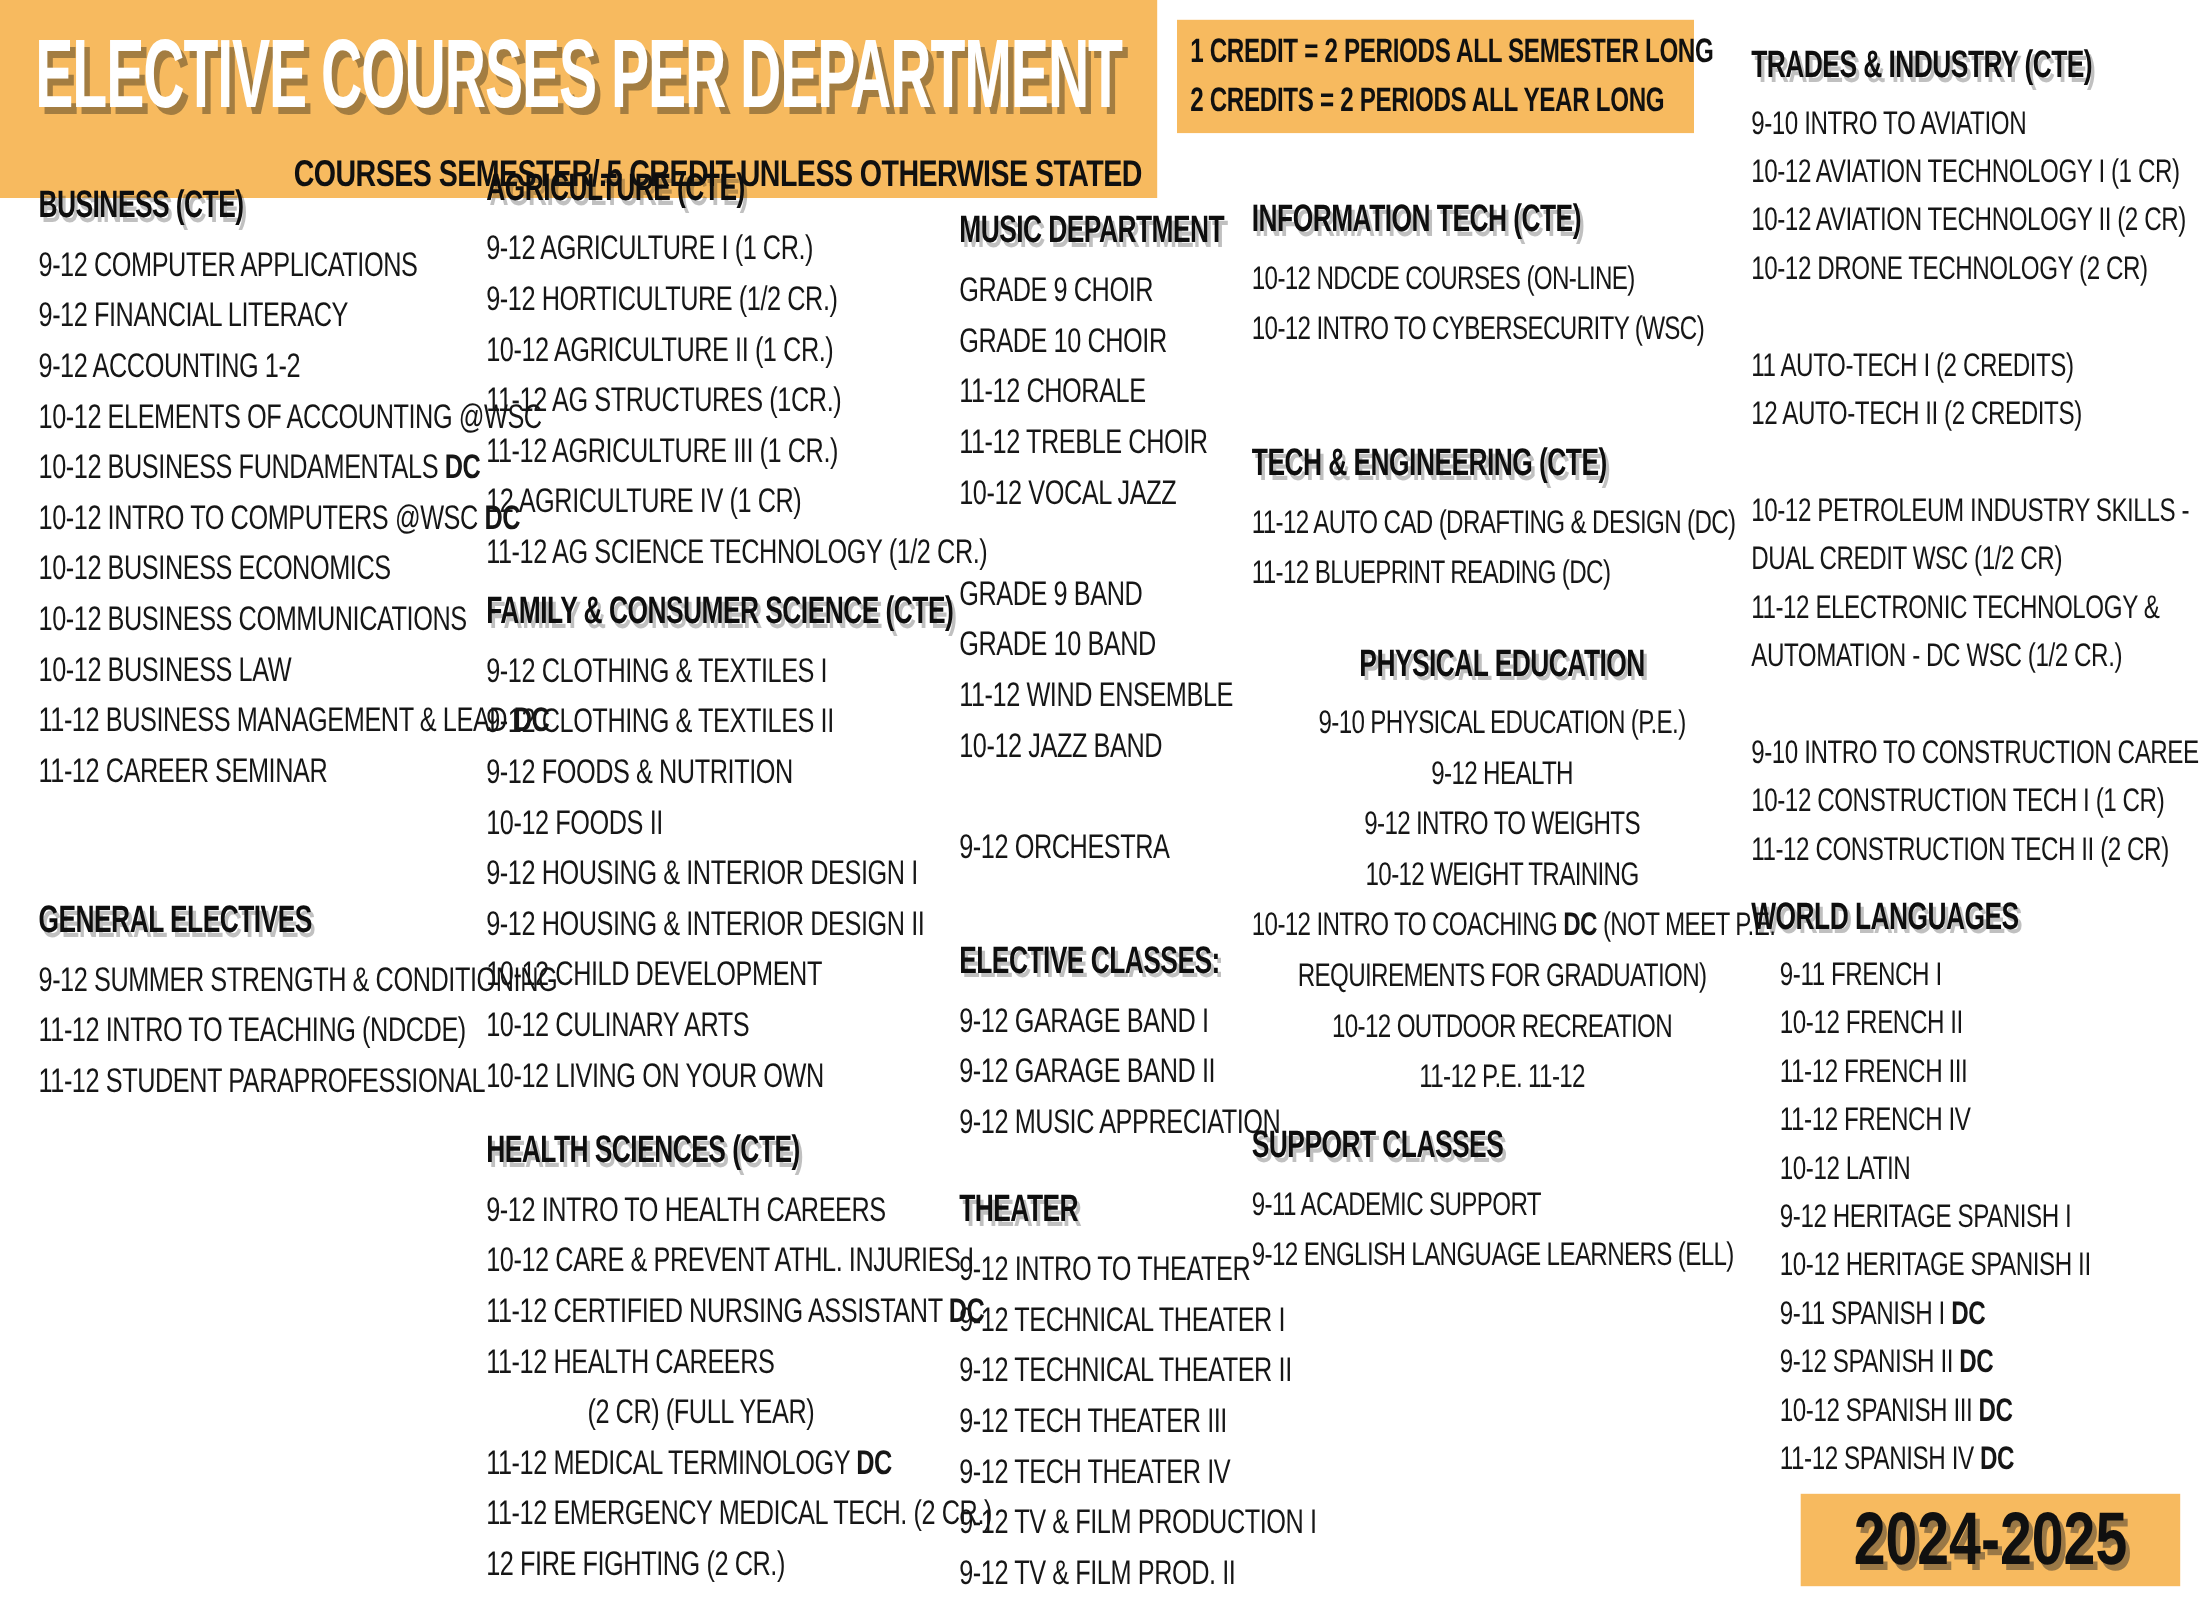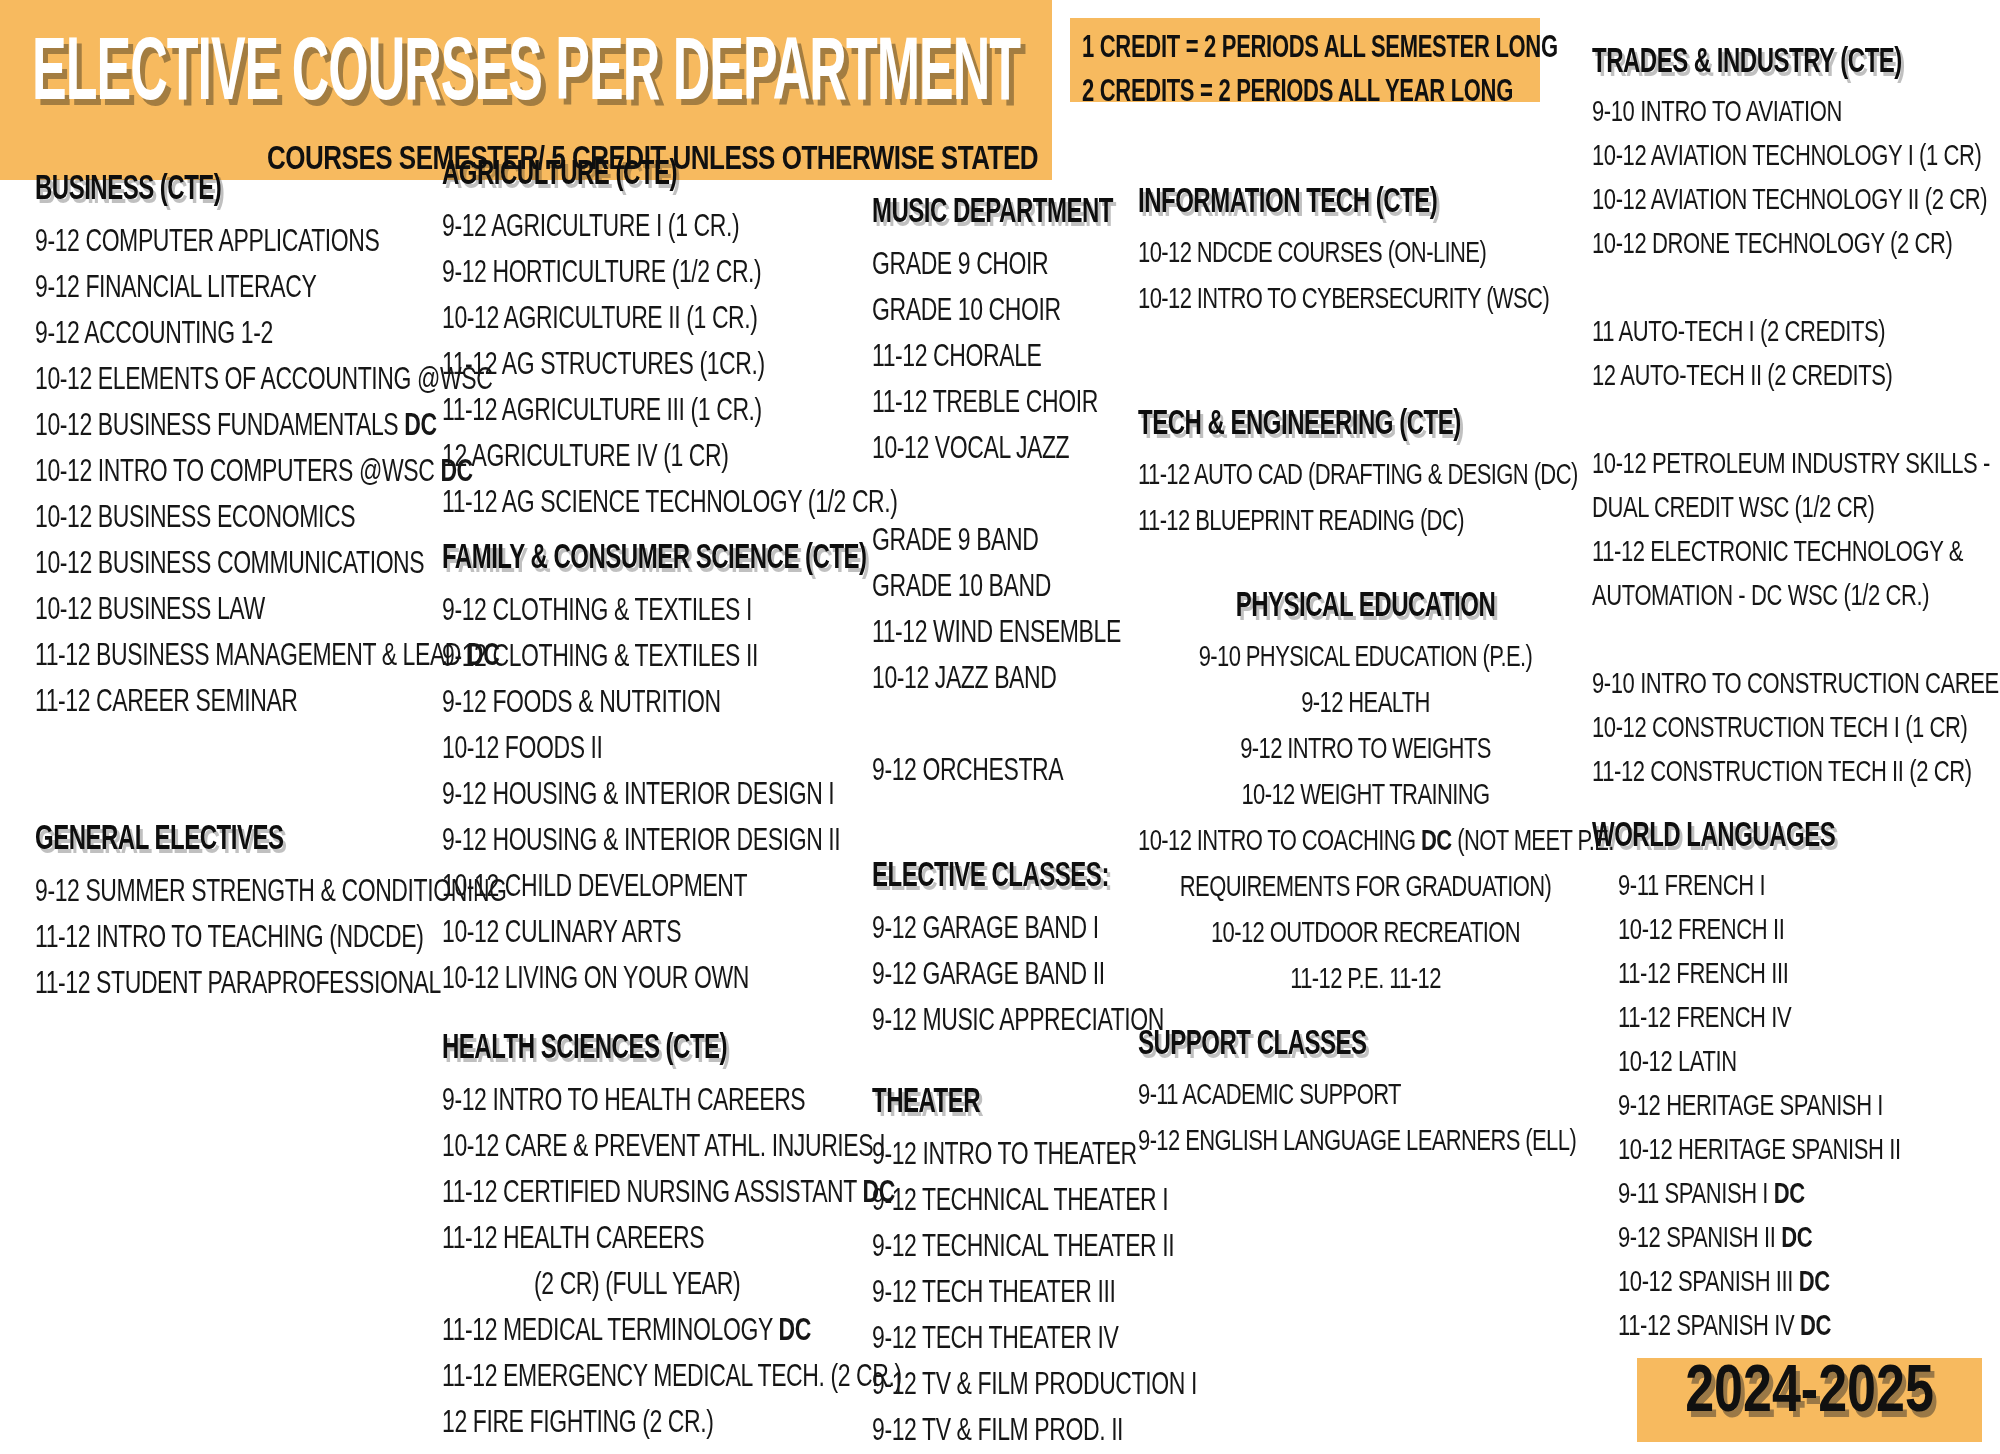--- a/index.html
+++ b/index.html
@@ -25,21 +25,21 @@
     white-space:nowrap;
   }
   .banner-subtitle{
     position:absolute;right:14px;bottom:2px;
     font-size:26px;font-weight:800;letter-spacing:-0.5px;color:#101010;
     transform:scaleY(1.3);transform-origin:right bottom;
     white-space:nowrap;
   }
   
   .credit-box{
-    position:absolute;left:1070px;top:18px;width:470px;height:84px;
+    position:absolute;left:1070px;top:18px;width:470px;height:103px;
     background:var(--accent);padding:7px 12px;box-sizing:border-box;
   }
   .credit-line{
     font-size:22px;font-weight:700;letter-spacing:-0.3px;line-height:44px;
     color:#101010;white-space:nowrap;
     transform:scaleY(1.4);transform-origin:left center;
   }
   
   .col{position:absolute;white-space:nowrap;}
   .col1{left:35px;top:165px;width:405px;}
@@ -80,21 +80,21 @@
   .col4 .sec:nth-of-type(2){margin-top:78px;}
   .col4 .sec:nth-of-type(3){margin-top:38px;text-align:center;}
   .col4 .sec:nth-of-type(4){margin-top:18px;}
   .col4 .sec:nth-of-type(5){margin-top:106px;font-style:italic;}
   .col5 .sec:nth-of-type(2){margin-top:18px;}
 
   
   .year-badge{
     position:absolute;left:1637px;top:1358px;width:345px;height:84px;
     background:var(--accent);
-    display:flex;align-items:flex-start;justify-content:center;
+    display:flex;align-items:center;justify-content:center;
   }
   .year-badge-text{
     font-size:52px;font-weight:800;letter-spacing:0px;color:#101010;
     transform:scaleY(1.3);transform-origin:center center;
     text-shadow:4px 4px 0 rgba(40,40,40,.45);
   }
 </style>
 </head>
 <body>
 

